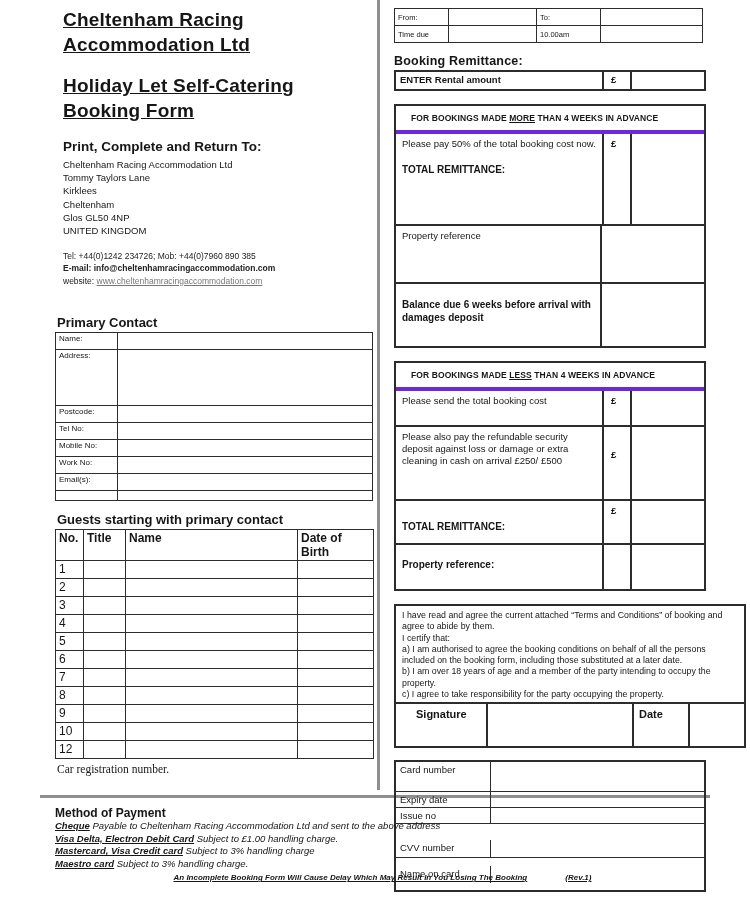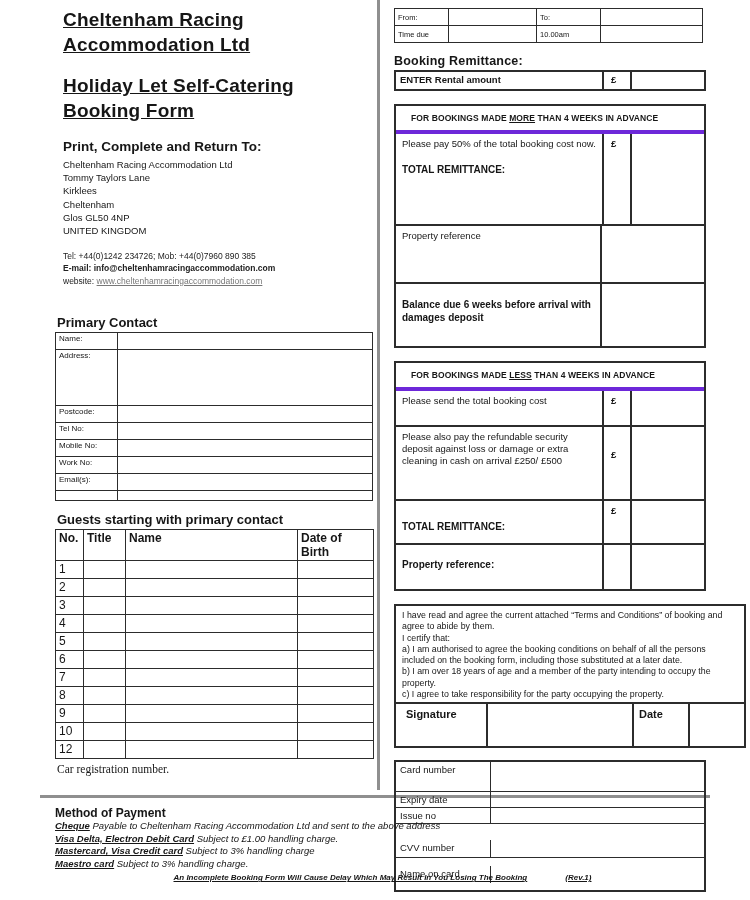--- a/index.html
+++ b/index.html
@@ -66,21 +66,21 @@
   .r-total { font-size:10px; font-weight:bold; margin-top:14px; }
   .r-cur { width:28px; border-left:2px solid #2c2c2c; font-size:9.5px; font-weight:bold; padding:4px 0 0 7px; }
   .r-amt { width:74px; border-left:2px solid #2c2c2c; }
   .r-merged { width:104px; border-left:2px solid #2c2c2c; }
   .bold-note { font-weight:bold; font-size:10px; line-height:1.3; }
 
   .terms { width:352px; border:2px solid #2c2c2c; margin-top:13px; }
   .terms-text { font-size:8.8px; line-height:1.28; padding:4px 6px 2px 6px; }
   .terms-text p { margin:0; }
   .sig-row { display:flex; border-top:2px solid #2c2c2c; height:44px; }
-  .sig-label { width:90px; font-size:11px; font-weight:bold; padding:4px 10px; }
+  .sig-label { width:90px; font-size:11px; font-weight:bold; padding:4px 20px; }
   .sig-blank { width:146px; border-left:2px solid #2c2c2c; }
   .date-label { width:56px; border-left:2px solid #2c2c2c; font-size:11px; font-weight:bold; padding:4px 5px; }
   .date-blank { flex:1; border-left:2px solid #2c2c2c; }
 
   .card-table { width:312px; border:2px solid #2c2c2c; margin-top:12px; }
   .c-row { display:flex; border-bottom:1.5px solid #2c2c2c; }
   .c-row:last-child { border-bottom:none; }
   .c-label { width:95px; font-size:9.5px; padding:2px 4px; border-right:1.5px solid #2c2c2c; }
   .c-val { flex:1; }
   .c-h30 { height:30px; } .c-h16 { height:16px; } .c-h34 { height:34px; align-items:flex-end; } .c-h32 { height:32px; align-items:center; }

